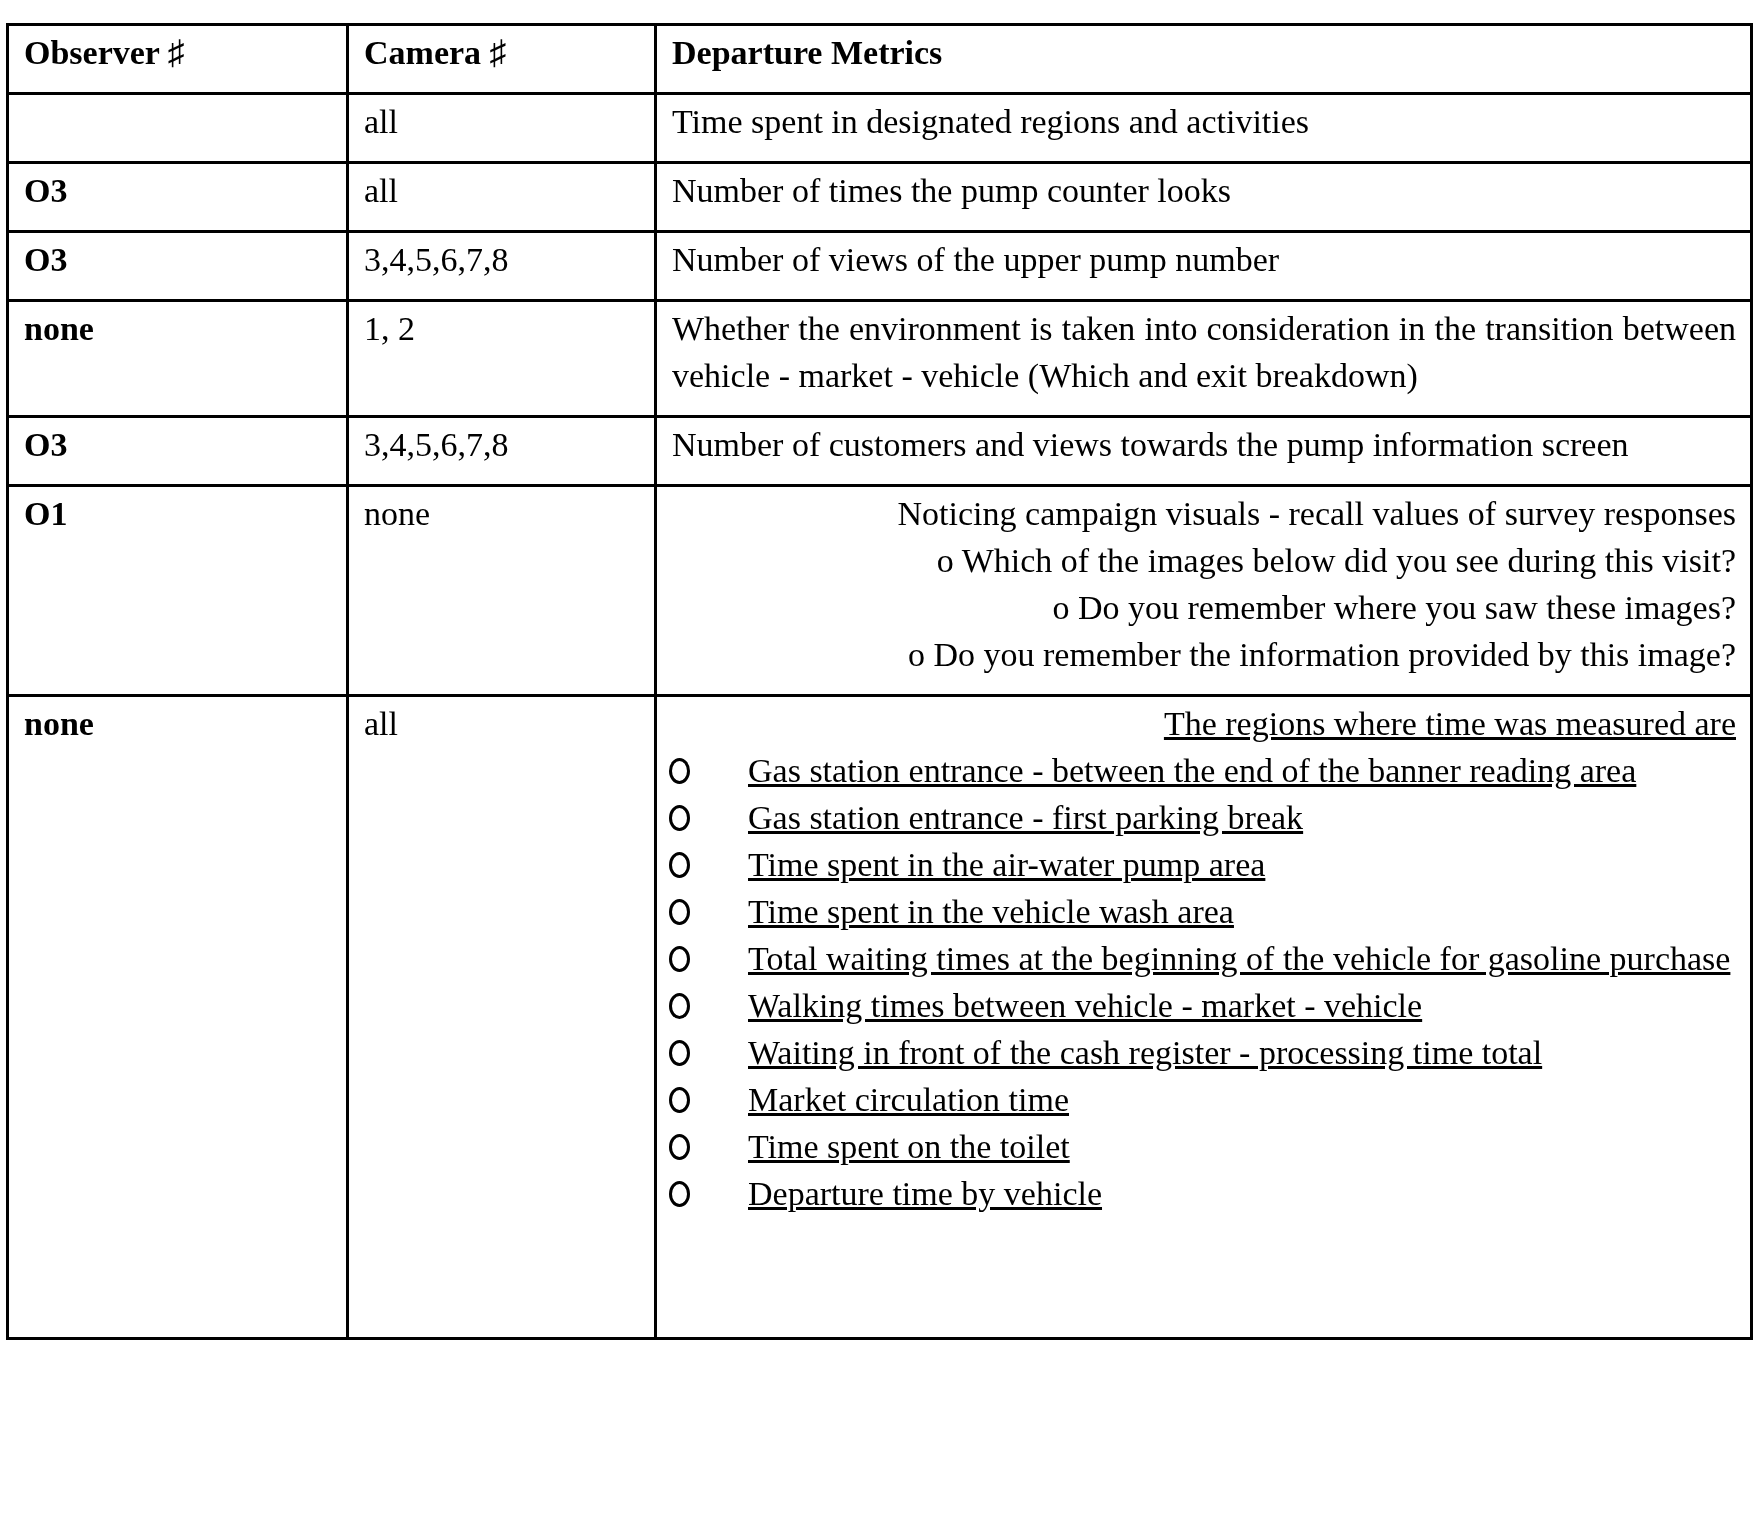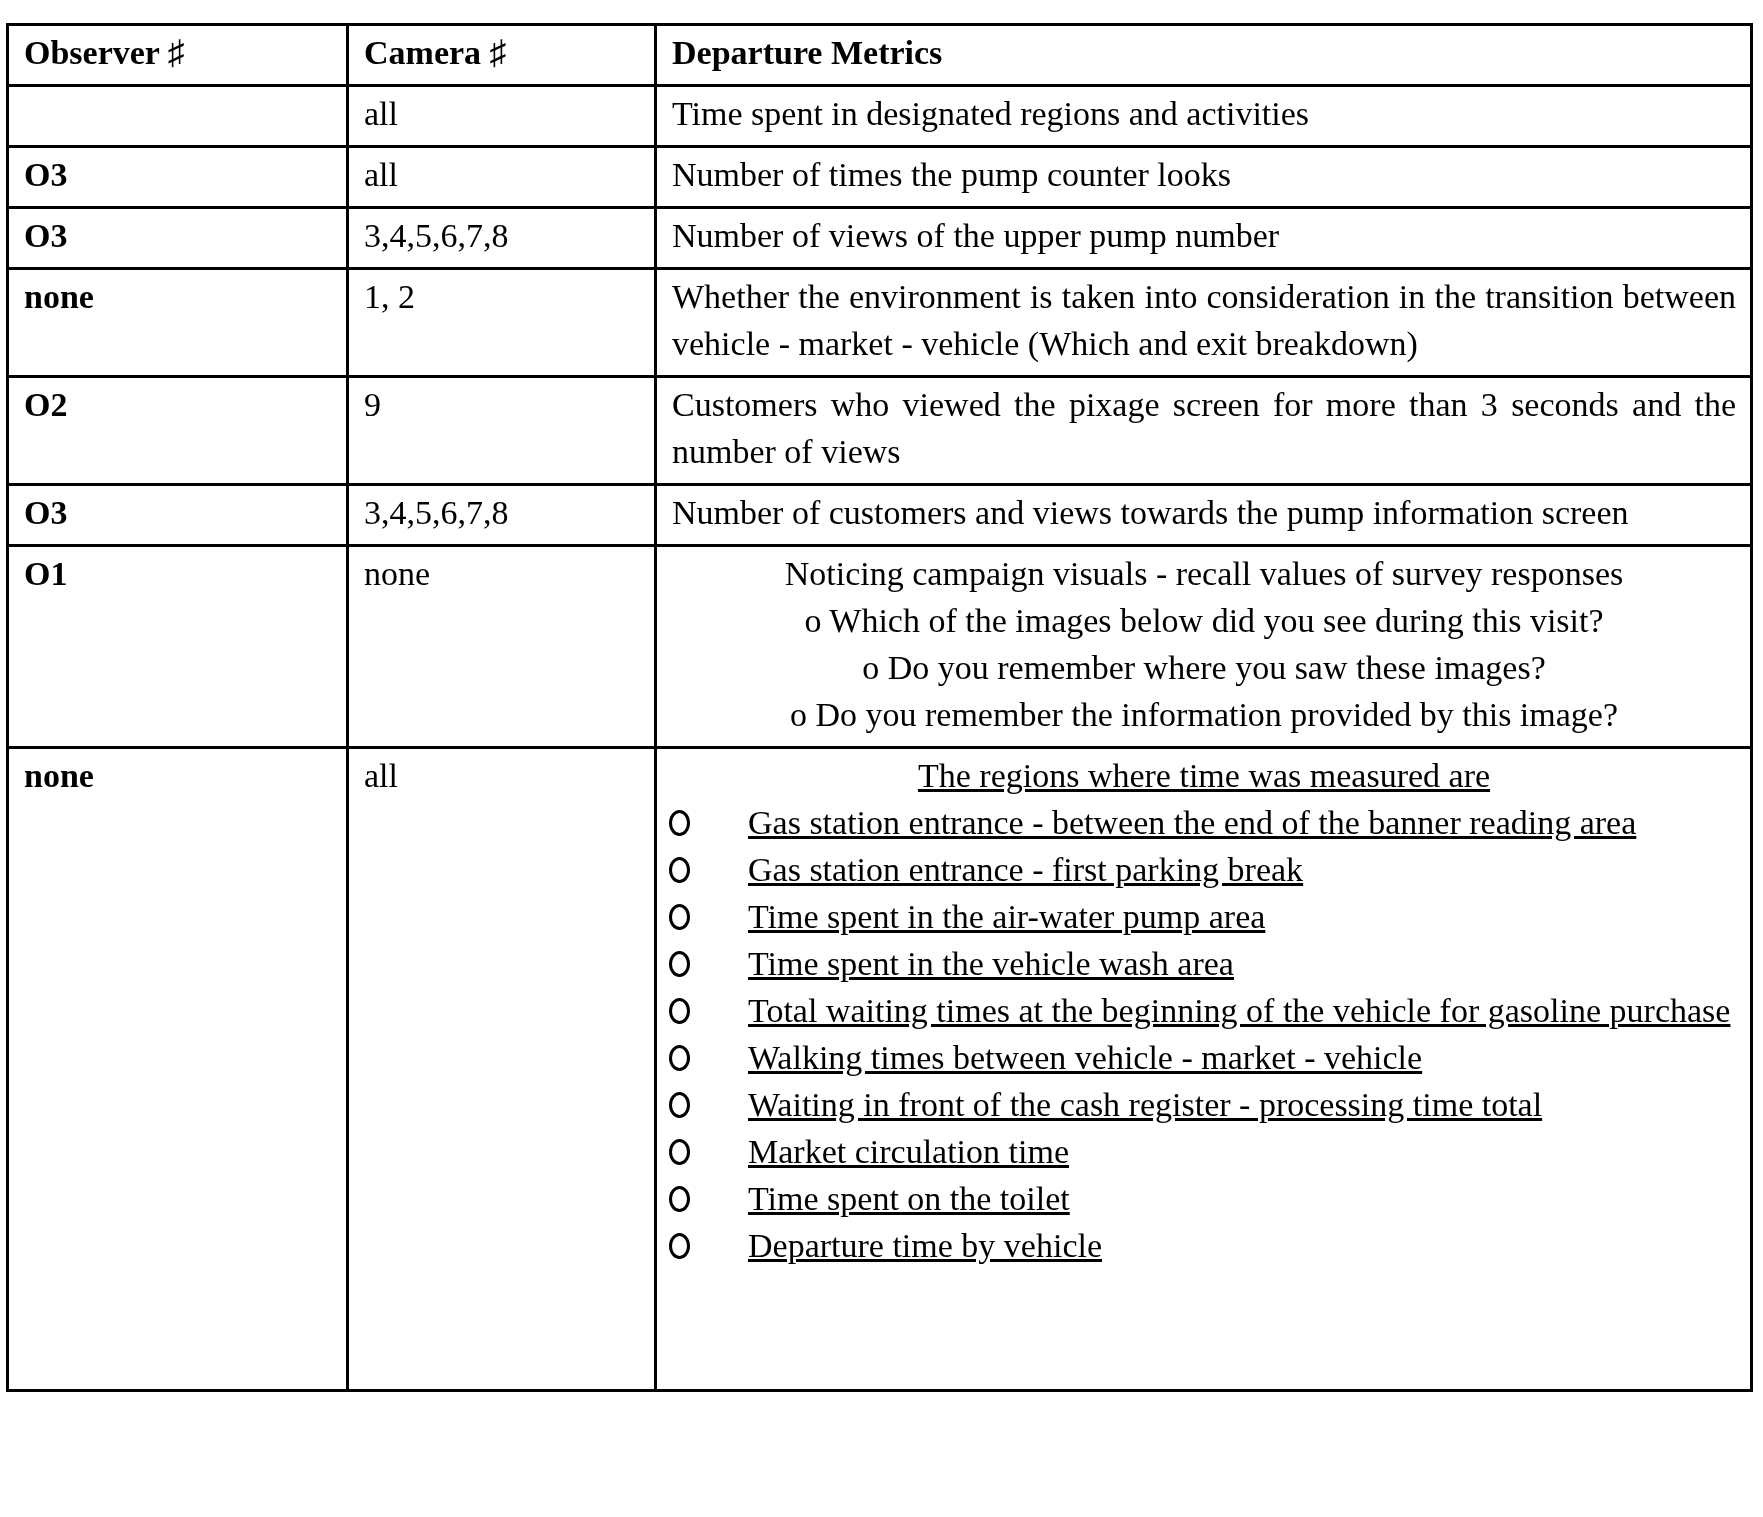--- a/index.html
+++ b/index.html
@@ -21,30 +21,30 @@
     font-size: 34px;
     line-height: 47px;
   }
   col.c-observer { width: 340px; }
   col.c-camera   { width: 308px; }
   col.c-metric   { width: 1096px; }
 
   th, td {
     border: 3px solid #000000;
     vertical-align: top;
-    padding: 3px 14px 8px 15px;
+    padding: 3px 14px 16px 15px;
     text-align: left;
     font-weight: normal;
   }
   thead th { font-weight: bold; }
   td.obs { font-weight: bold; }
 
   td.just { text-align: justify; }
 
-  .line { text-align: center; }
+  .line { text-align: right; }
 
   
   td.bullets-cell { padding-bottom: 120px; text-decoration: underline; }
   ul.bullet-list { list-style: none; margin: 0; padding: 0; }
   ul.bullet-list li {
     position: relative;
     margin-left: 76px;
     text-align: justify;
   }
   ul.bullet-list li .ring {
@@ -91,25 +91,20 @@
         <td class="obs">O3</td>
         <td>3,4,5,6,7,8</td>
         <td>Number of views of the upper pump number</td>
       </tr>
       <tr>
         <td class="obs">none</td>
         <td>1, 2</td>
         <td class="just">Whether the environment is taken into consideration in the transition between vehicle - market - vehicle (Which and exit breakdown)</td>
       </tr>
       <tr>
-        <td class="obs">O2</td>
-        <td>9</td>
-        <td class="just">Customers who viewed the pixage screen for more than 3 seconds and the number of views</td>
-      </tr>
-      <tr>
         <td class="obs">O3</td>
         <td>3,4,5,6,7,8</td>
         <td class="just">Number of customers and views towards the pump information screen</td>
       </tr>
       <tr>
         <td class="obs">O1</td>
         <td>none</td>
         <td>
           <div class="line">Noticing campaign visuals - recall values of survey responses</div>
           <div class="line">o Which of the images below did you see during this visit?</div>

